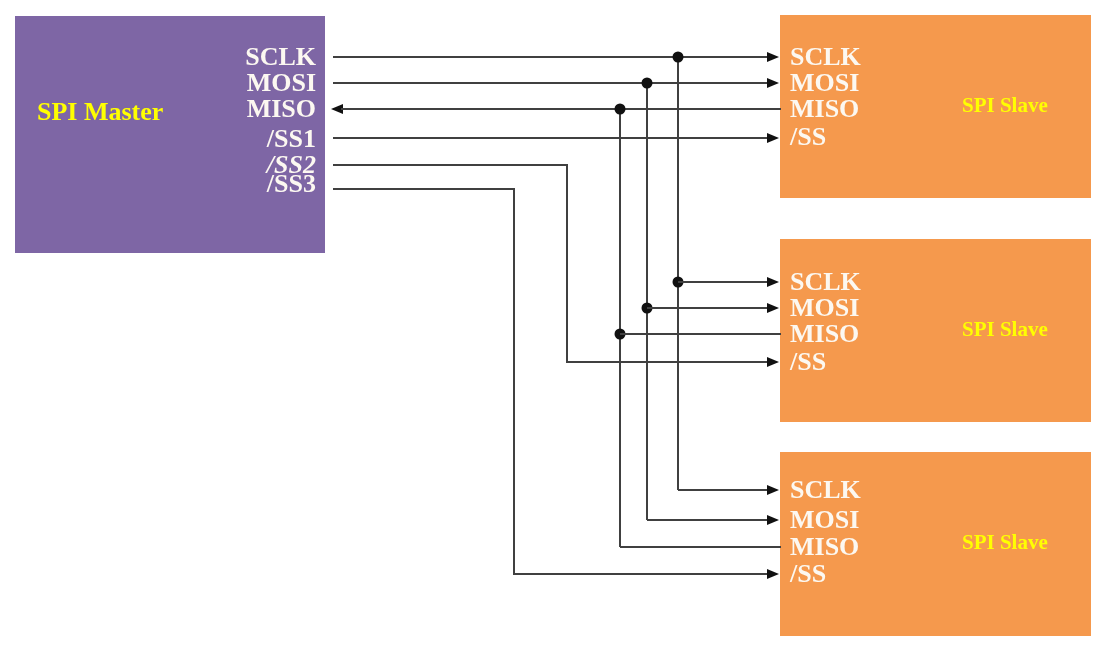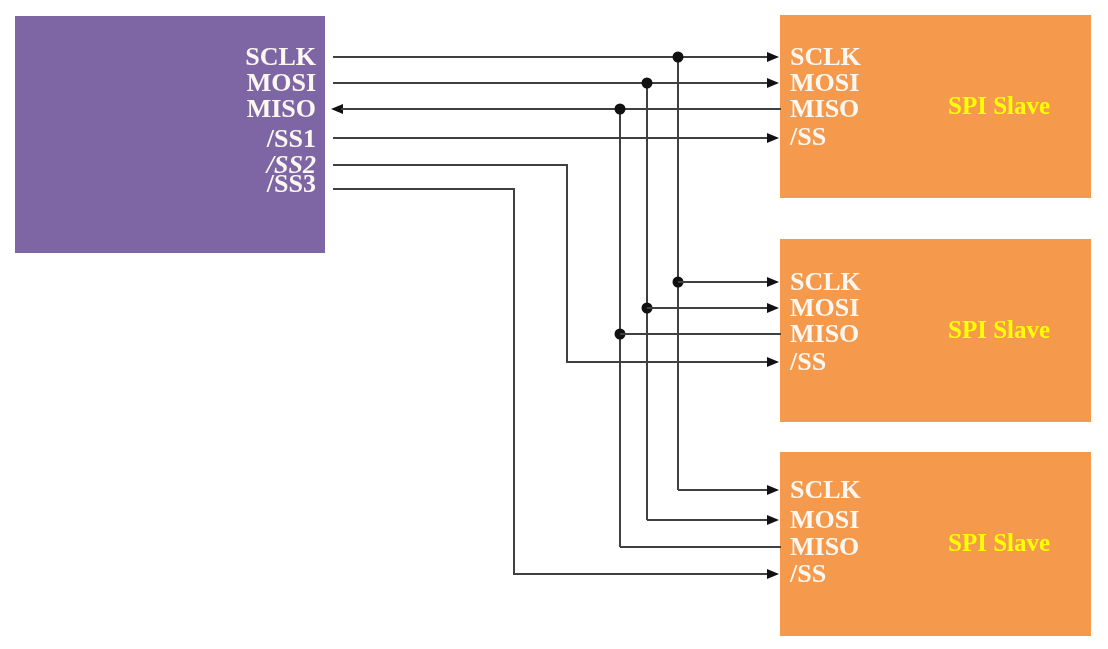--- a/index.html
+++ b/index.html
@@ -26,21 +26,21 @@
   #slave2 { top: 239px; }
   #slave3 { top: 452px; height: 184px; }
   .box-title {
     position: absolute;
     color: #FFFF00;
     font-weight: bold;
     font-size: 26px;
     white-space: nowrap;
   }
   .master-box .box-title { left: 22px; top: 97px; transform: translateY(-55%); }
-  .slave-box .box-title { left: 168px; top: 50%; transform: translateY(-55%); font-size: 25px; }
+  .slave-box .box-title { left: 182px; top: 50%; transform: translateY(-55%); font-size: 21px; }
   .pin {
     position: absolute;
     color: #FCF8F1;
     font-weight: bold;
     font-size: 26px;
     line-height: 1;
     transform: translateY(-50%);
     white-space: nowrap;
   }
   .master-box .pin { right: 9px; }
@@ -74,20 +74,21 @@
   .wire { stroke: #404040; stroke-width: 2; fill: none; }
   .dot { fill: #111111; stroke: none; }
   .arrow { fill: #111111; stroke: none; }
 </style>
 </head>
 <body>
 
 <div class="canvas">
 
   <div class="box master-box">
+    <span class="box-title">SPI Master</span>
     <span class="pin m-pin-0">SCLK</span>
     <span class="pin m-pin-1">MOSI</span>
     <span class="pin m-pin-2">MISO</span>
     <span class="pin m-pin-3">/SS1</span>
     <span class="pin m-pin-4">/SS2</span>
     <span class="pin m-pin-5">/SS3</span>
   </div>
 
   <div class="box slave-box" id="slave1">
     <span class="box-title">SPI Slave</span>

